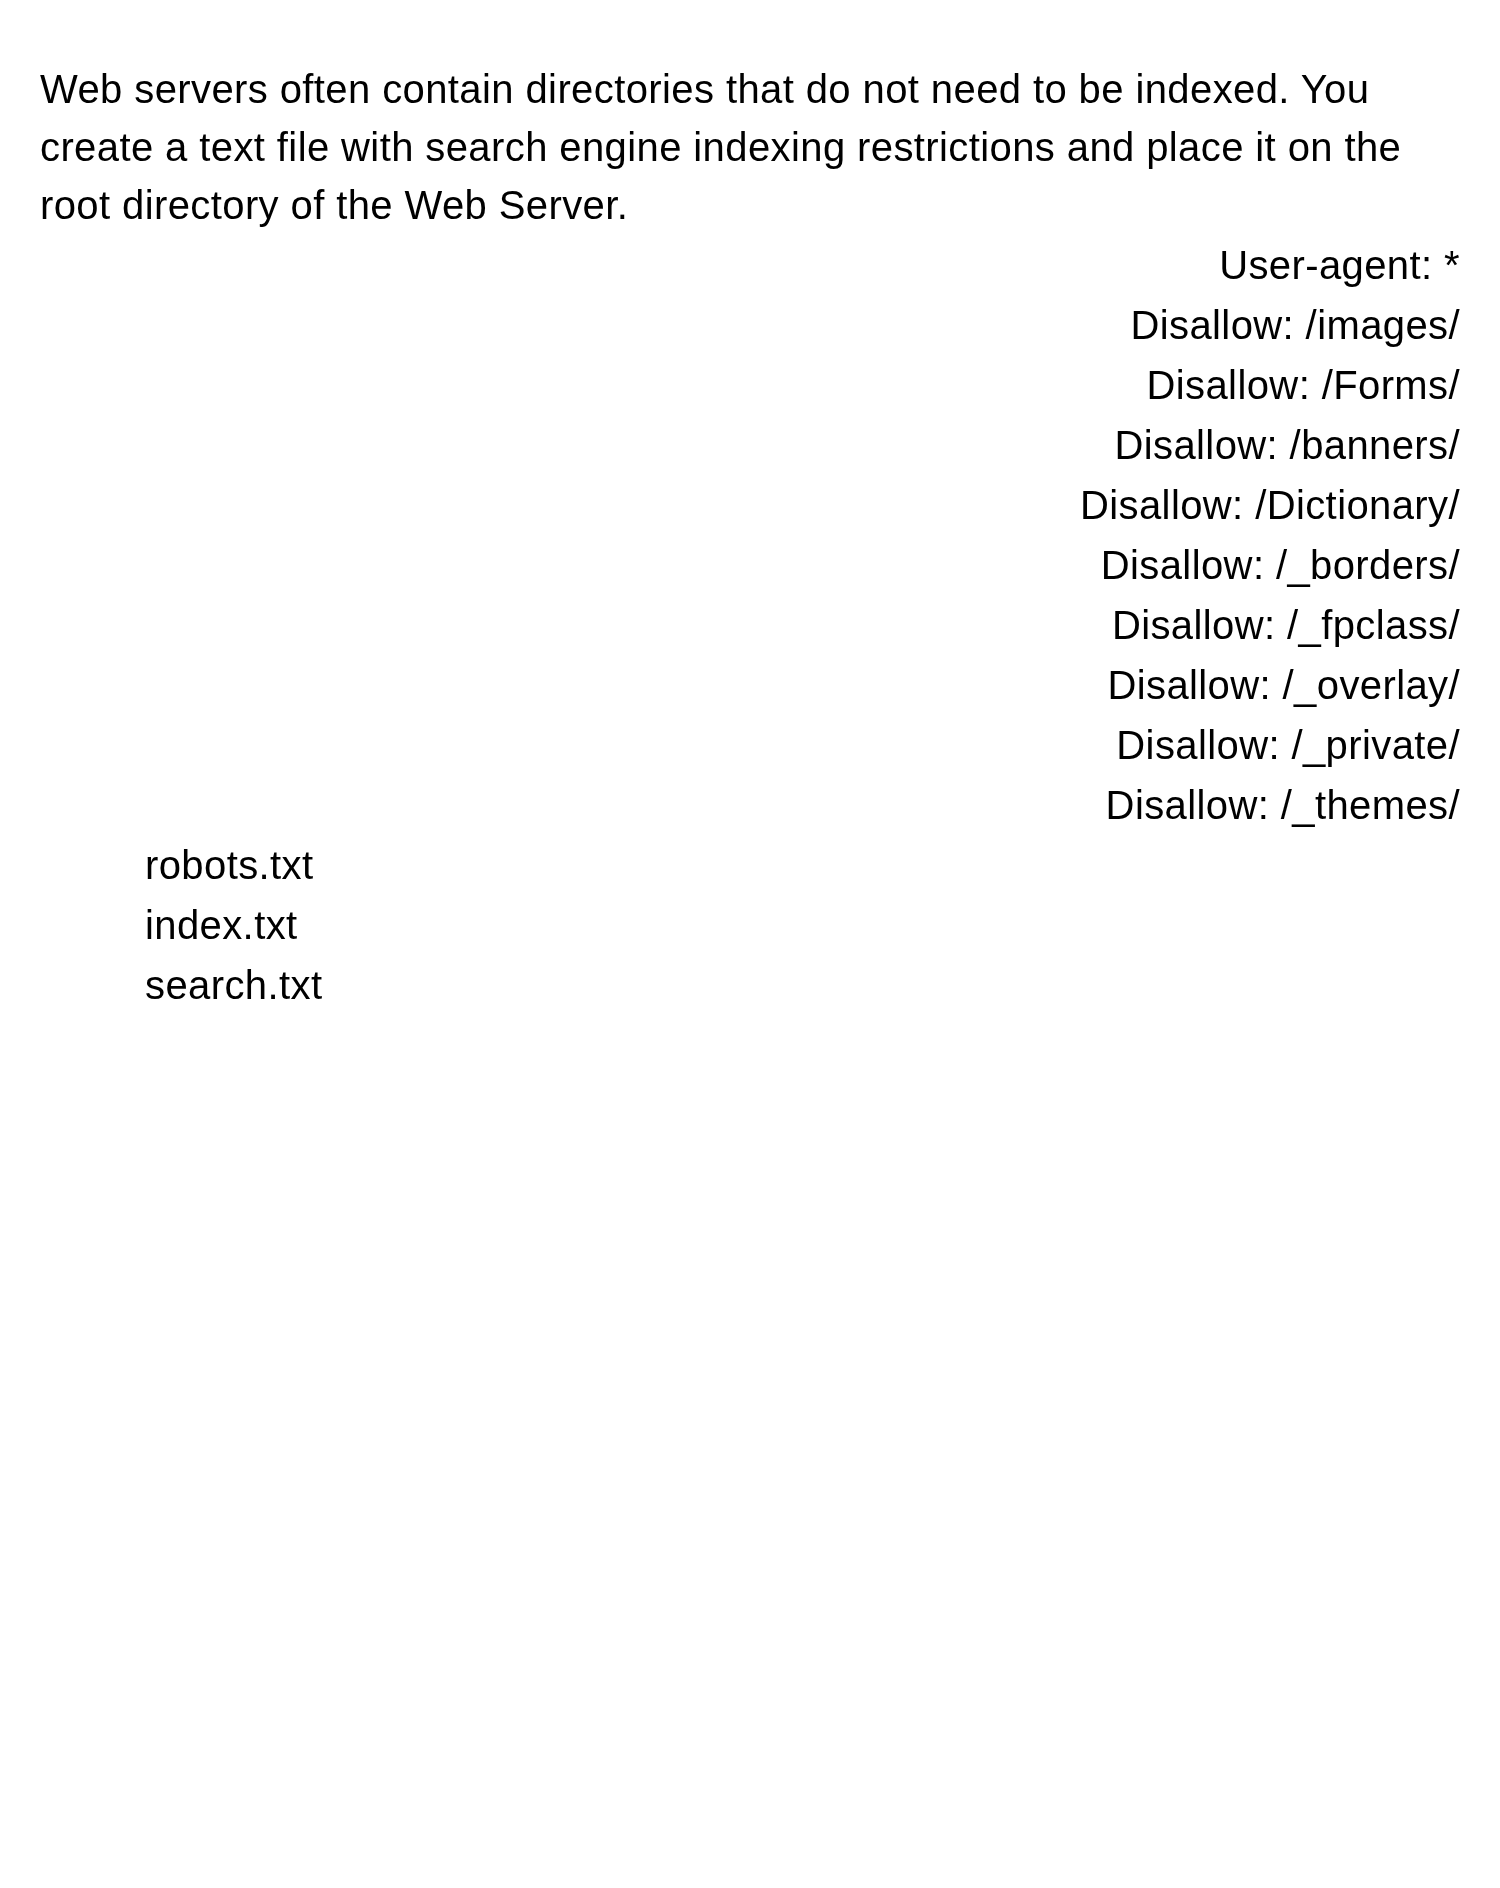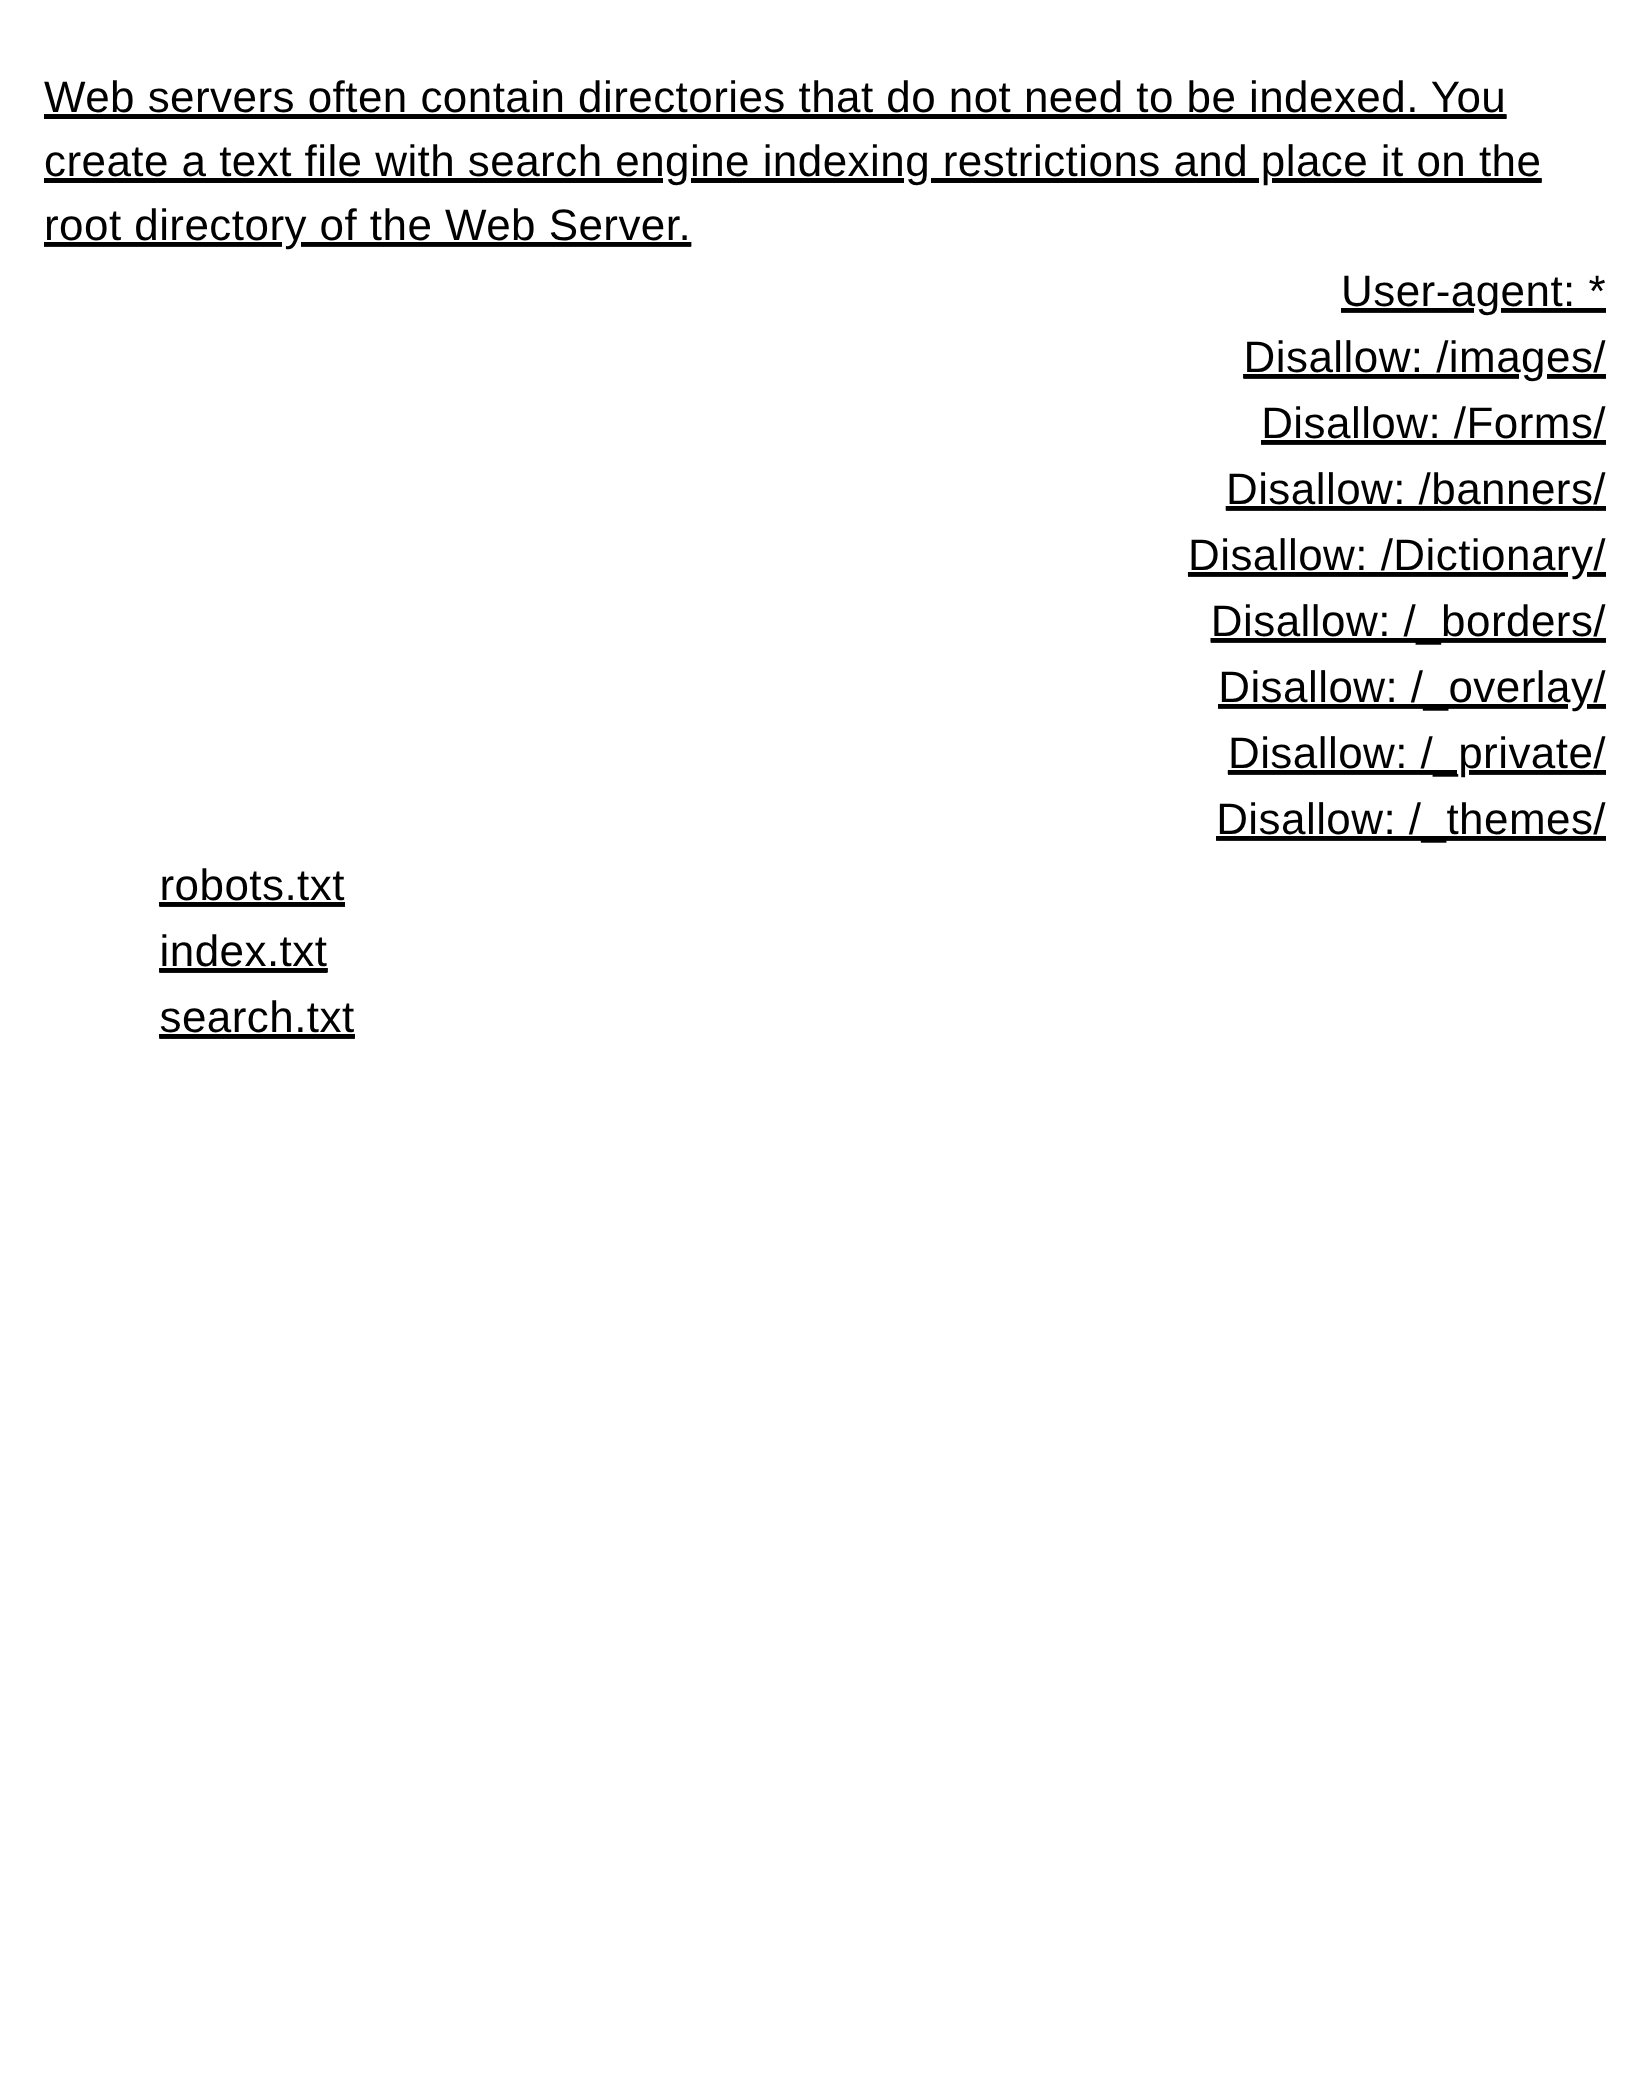--- a/index.html
+++ b/index.html
@@ -1,19 +1,18 @@
 <!DOCTYPE html>
 <html><head>
   <meta charset="utf-8">
   <style>
     * {
       margin: 0;
       padding: 0;
       box-sizing: border-box;
-      text-decoration: underline;
     }
     body {
       background: #ffffff;
       font-family: -apple-system, BlinkMacSystemFont, "Segoe UI", Helvetica, Arial, sans-serif;
       font-size: 40px;
       line-height: 1.45;
       color: #000000;
       padding: 60px 40px 40px 40px;
       width: 1500px;
       letter-spacing: 0.01em;
@@ -39,20 +38,21 @@
 <body>
 
 <div class="content">
   <div class="para">Web servers often contain directories that do not need to be indexed. You create a text file with search engine indexing restrictions and place it on the root directory of the Web Server.</div>
   <div class="line">User-agent: *</div>
   <div class="line">Disallow: /images/</div>
   <div class="line">Disallow: /Forms/</div>
   <div class="line">Disallow: /banners/</div>
   <div class="line">Disallow: /Dictionary/</div>
   <div class="line">Disallow: /_borders/</div>
+  <div class="line">Disallow: /_fpclass/</div>
   <div class="line">Disallow: /_overlay/</div>
   <div class="line">Disallow: /_private/</div>
   <div class="line">Disallow: /_themes/</div>
   <div class="options">
     <div class="option">robots.txt</div>
     <div class="option">index.txt</div>
     <div class="option">search.txt</div>
   </div>
 </div>
 

